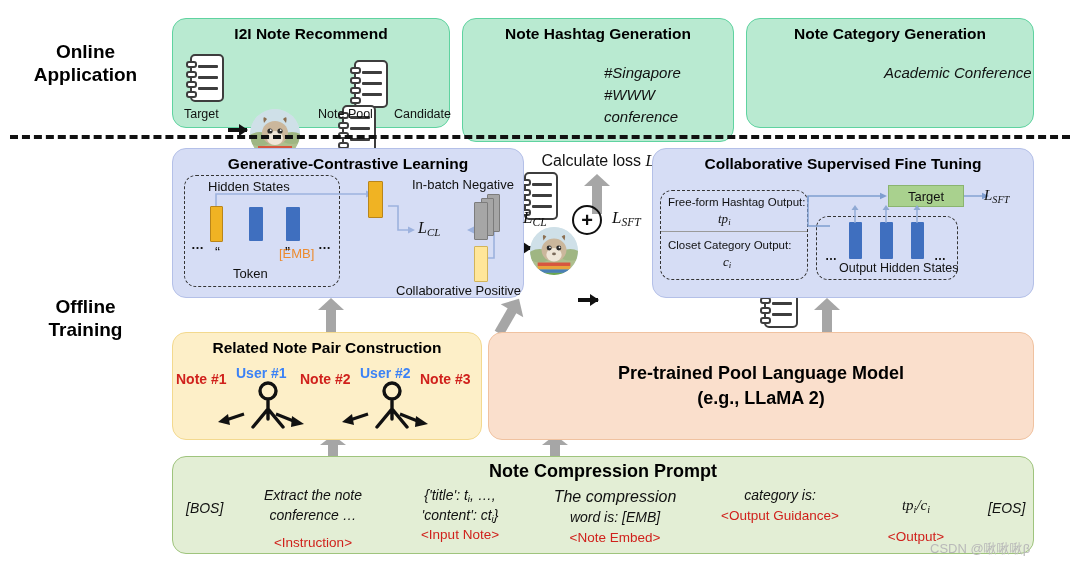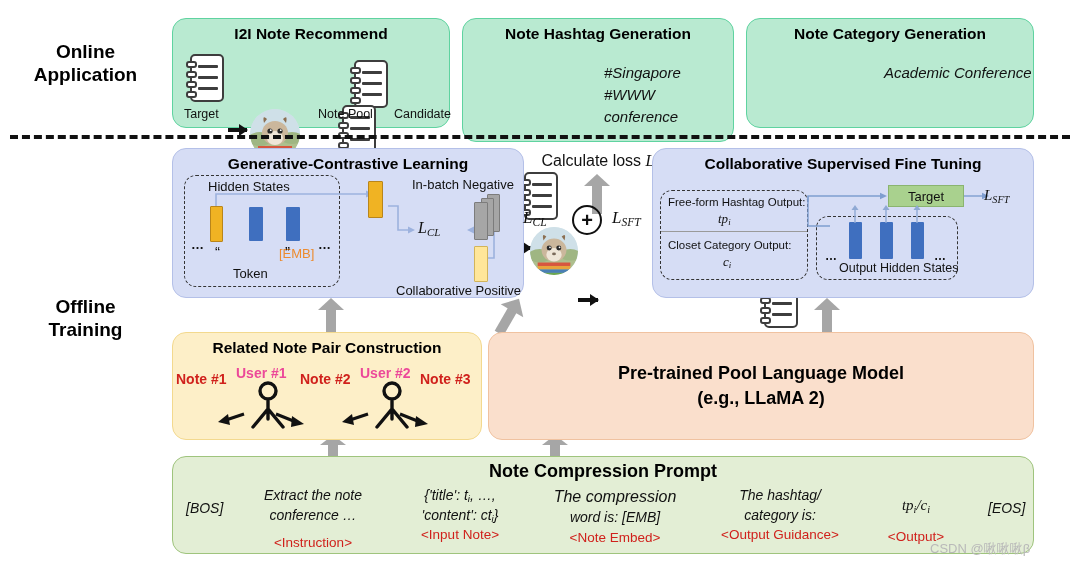--- a/index.html
+++ b/index.html
@@ -41,21 +41,21 @@
 
   .dash-div{position:absolute;border-top:4px dashed #111;}
 
   .dbox{position:absolute;border:1.6px dashed #333;border-radius:12px;box-sizing:border-box;}
 
   .lbl{position:absolute;font-size:12.5px;color:#111;white-space:nowrap;}
   .lbl-b{font-weight:bold;}
   .ital{font-style:italic;}
   .red{color:#d0211c;}
   .orange-t{color:#ec8b2f;padding-left:48px;}
-  .cyan-t{color:#ec4899;}
+  .cyan-t{color:#3b82f6;}
 
   .mathi{font-family:"Liberation Serif","DejaVu Serif",serif;font-style:italic;}
   .sub{font-size:0.68em;vertical-align:-0.25em;font-style:italic;}
 
   .bar{position:absolute;border-radius:1px;}
 
   .watermark{position:absolute;font-size:13px;color:#b9b9b9;white-space:nowrap;}
 </style>
 </head>
 <body>
@@ -442,21 +442,20 @@
   <div class="red" style="font-size:13.5px;margin-top:2px;">&lt;Input Note&gt;</div>
 </div>
 
 <div class="abs" style="left:540px;top:486px;width:150px;text-align:center;">
   <div class="ital" style="font-size:16px;line-height:1.4;">The compression</div>
   <div class="ital" style="font-size:14px;line-height:1.4;">word is: [EMB]</div>
   <div class="red" style="font-size:13.5px;margin-top:2px;">&lt;Note Embed&gt;</div>
 </div>
 
 <div class="abs" style="left:700px;top:486px;width:160px;text-align:center;">
-  <div class="ital" style="font-size:14px;line-height:1.4;">The hashtag/</div>
   <div class="ital" style="font-size:14px;line-height:1.4;">category is:</div>
   <div class="red" style="font-size:13.5px;margin-top:2px;">&lt;Output Guidance&gt;</div>
 </div>
 
 <div class="abs" style="left:862px;top:495px;width:108px;text-align:center;">
   <div class="mathi" style="font-size:15px;line-height:1.4;">
     <span>tp</span><span class="sub">i</span><span>/c</span><span class="sub">i</span>
   </div>
   <div class="red" style="font-size:13.5px;margin-top:12px;">&lt;Output&gt;</div>
 </div>

